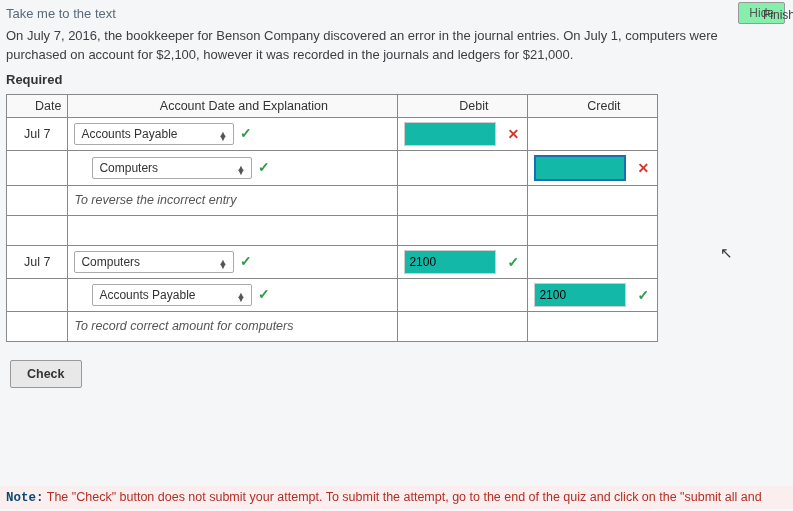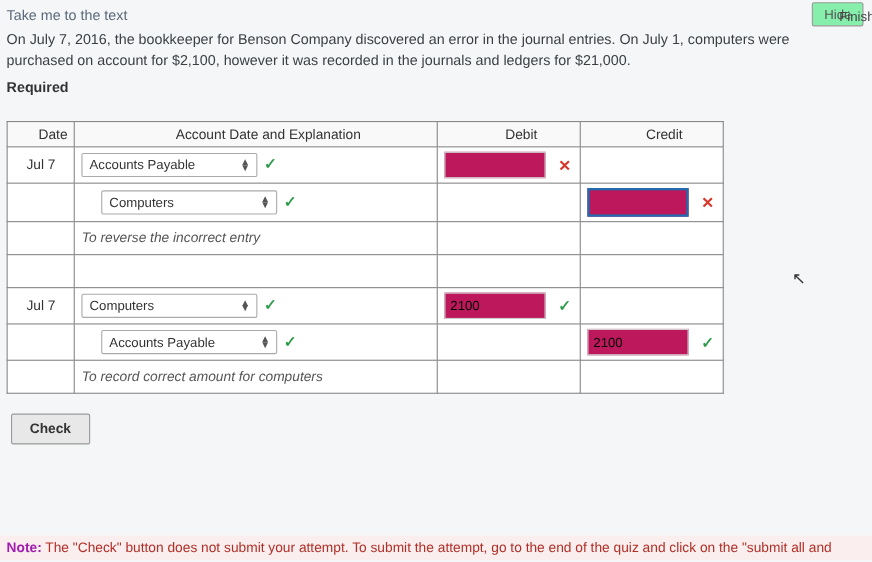--- a/index.html
+++ b/index.html
@@ -41,21 +41,21 @@
     width: 760px;
   }
   .link {
     color: #5a6a7a;
     text-decoration: none;
     font-size: 13px;
     display: inline-block;
     margin-bottom: 6px;
   }
   .para { color: #3a3f44; line-height: 1.45; margin-bottom: 6px; font-size: 13px; }
-  .bold { font-weight: bold; margin-bottom: 20px; color: #333;}
+  .bold { font-weight: bold; margin-bottom: 4px; color: #333;}
   .underline { text-decoration: underline; }
   table.journal {
     border-collapse: collapse;
     margin-top: 4px;
     background: #fff;
   }
   table.journal td, table.journal th {
     border: 1px solid #888;
     padding: 4px 6px;
     font-size: 12.5px;
@@ -67,21 +67,21 @@
     text-align: center;
     background: #f9f9f9;
     height: 22px;
     padding-left: 28px;
   }
   .col-date { width: 40px; text-align: center;}
   .col-acct { width: 330px; }
   .col-amt { width: 130px; }
   .dropdown {
     display: inline-flex;
-    align-items: center;
+    align-items: flex-end;
     justify-content: space-between;
     border: 1px solid #aaa;
     background: #fff;
     padding: 3px 6px;
     width: 160px;
     font-size: 12px;
     border-radius: 2px;
   }
   .dropdown.indent { margin-left: 18px; }
   .sort-icon {
@@ -93,21 +93,21 @@
   }
   .mark { display:inline-block; width:16px; text-align:center; font-weight:bold; font-size:14px;}
   .mark.ok { color: #2e9c4a; }
   .mark.bad { color: #d9362b; }
   .amt-cell { position: relative; }
   .amt-input {
     width: 92px;
     border: 1px solid #ccc;
     padding: 4px 4px;
     font-size: 12px;
-    background: #be185d;
+    background: #14b8a6;
   }
   .amt-input.focused {
     border: 2px solid #1a6fb3;
     outline: none;
   }
   .amt-mark { position: absolute; right: 6px; top: 50%; transform: translateY(-50%);}
   .explain { font-style: italic; color: #555; padding-left: 6px;}
   .year-row td { height: 20px; }
   .spacer-row td { height: 18px; border-left:1px solid #888; border-right:1px solid #888; border-top:none; border-bottom:none; background:#fff;}
   .check-btn {
@@ -125,21 +125,21 @@
   .note {
     position: absolute;
     bottom: 2px;
     left: 0;
     width: 793px;
     font-size: 12.5px;
     color: #b03028;
     padding: 4px 6px;
     background: #fbeeee;
   }
-  .note b { color: #a21caf; }
+  .note b { color: #0c4a6e; font-family: Liberation Mono, monospace; }
   .cursor-icon {
     position: absolute;
     top: 244px;
     left: 720px;
     font-size: 15px;
     color: #333;
   }
 </style>
 </head>
 <body>

